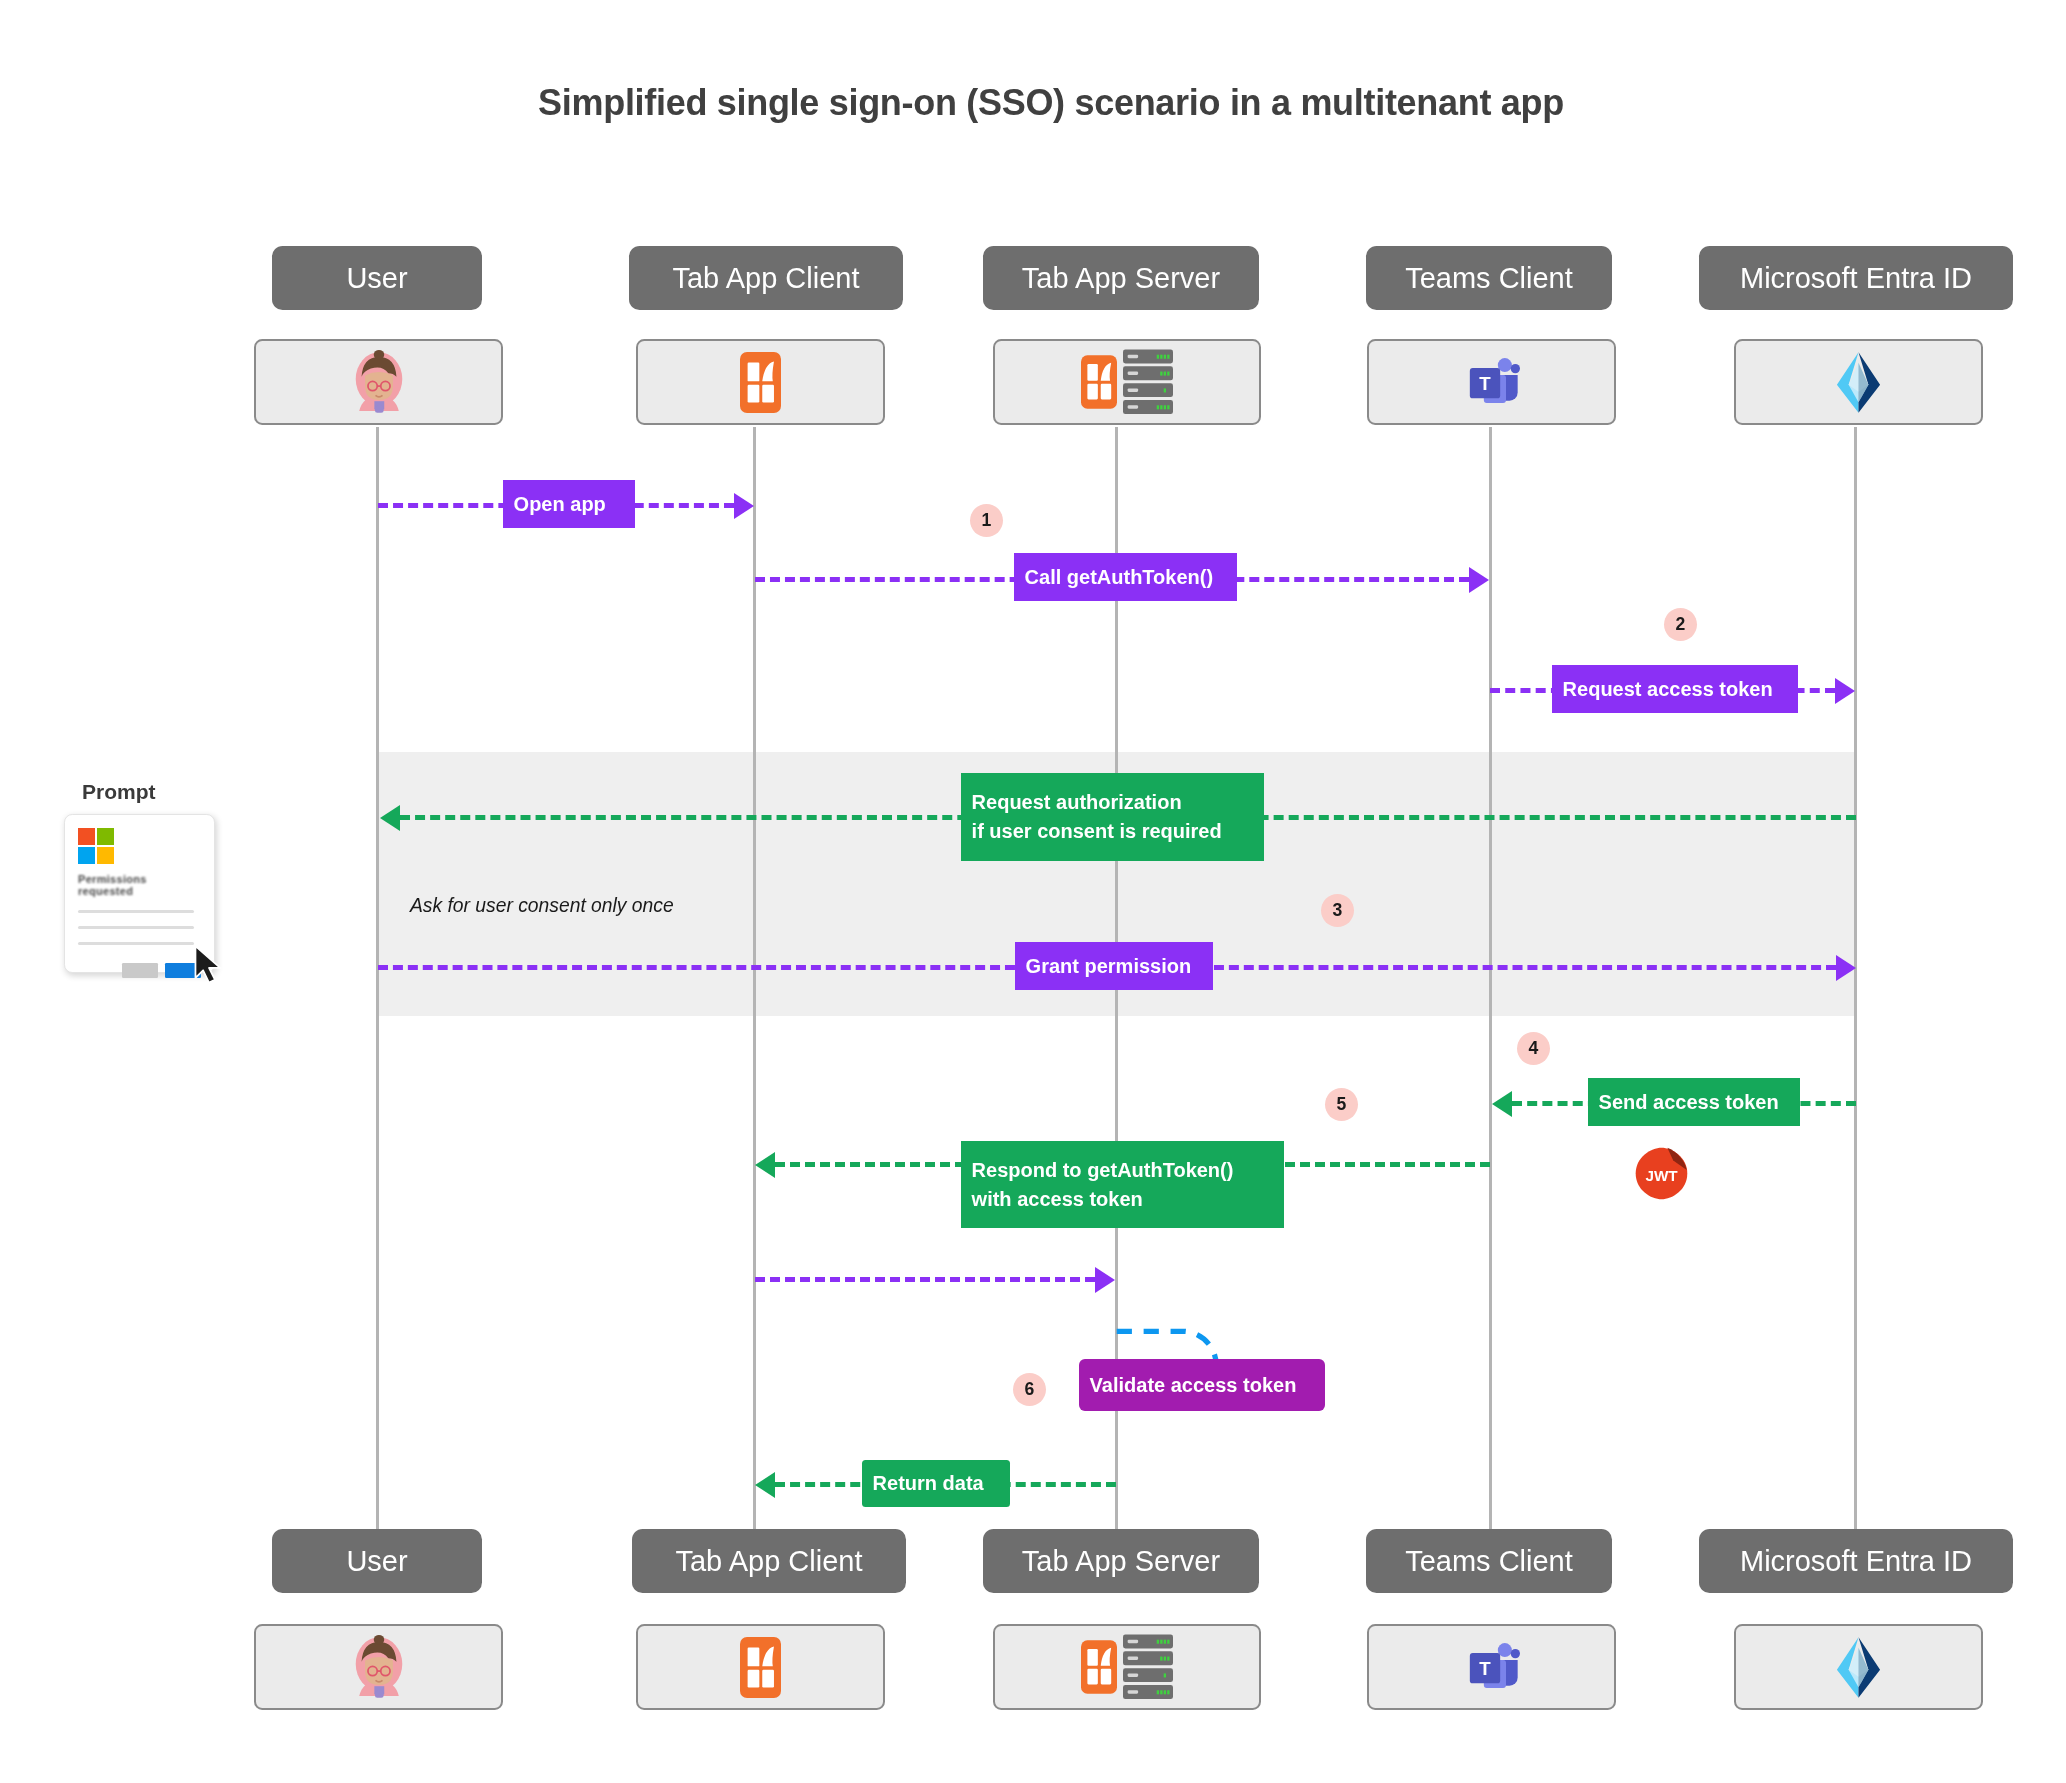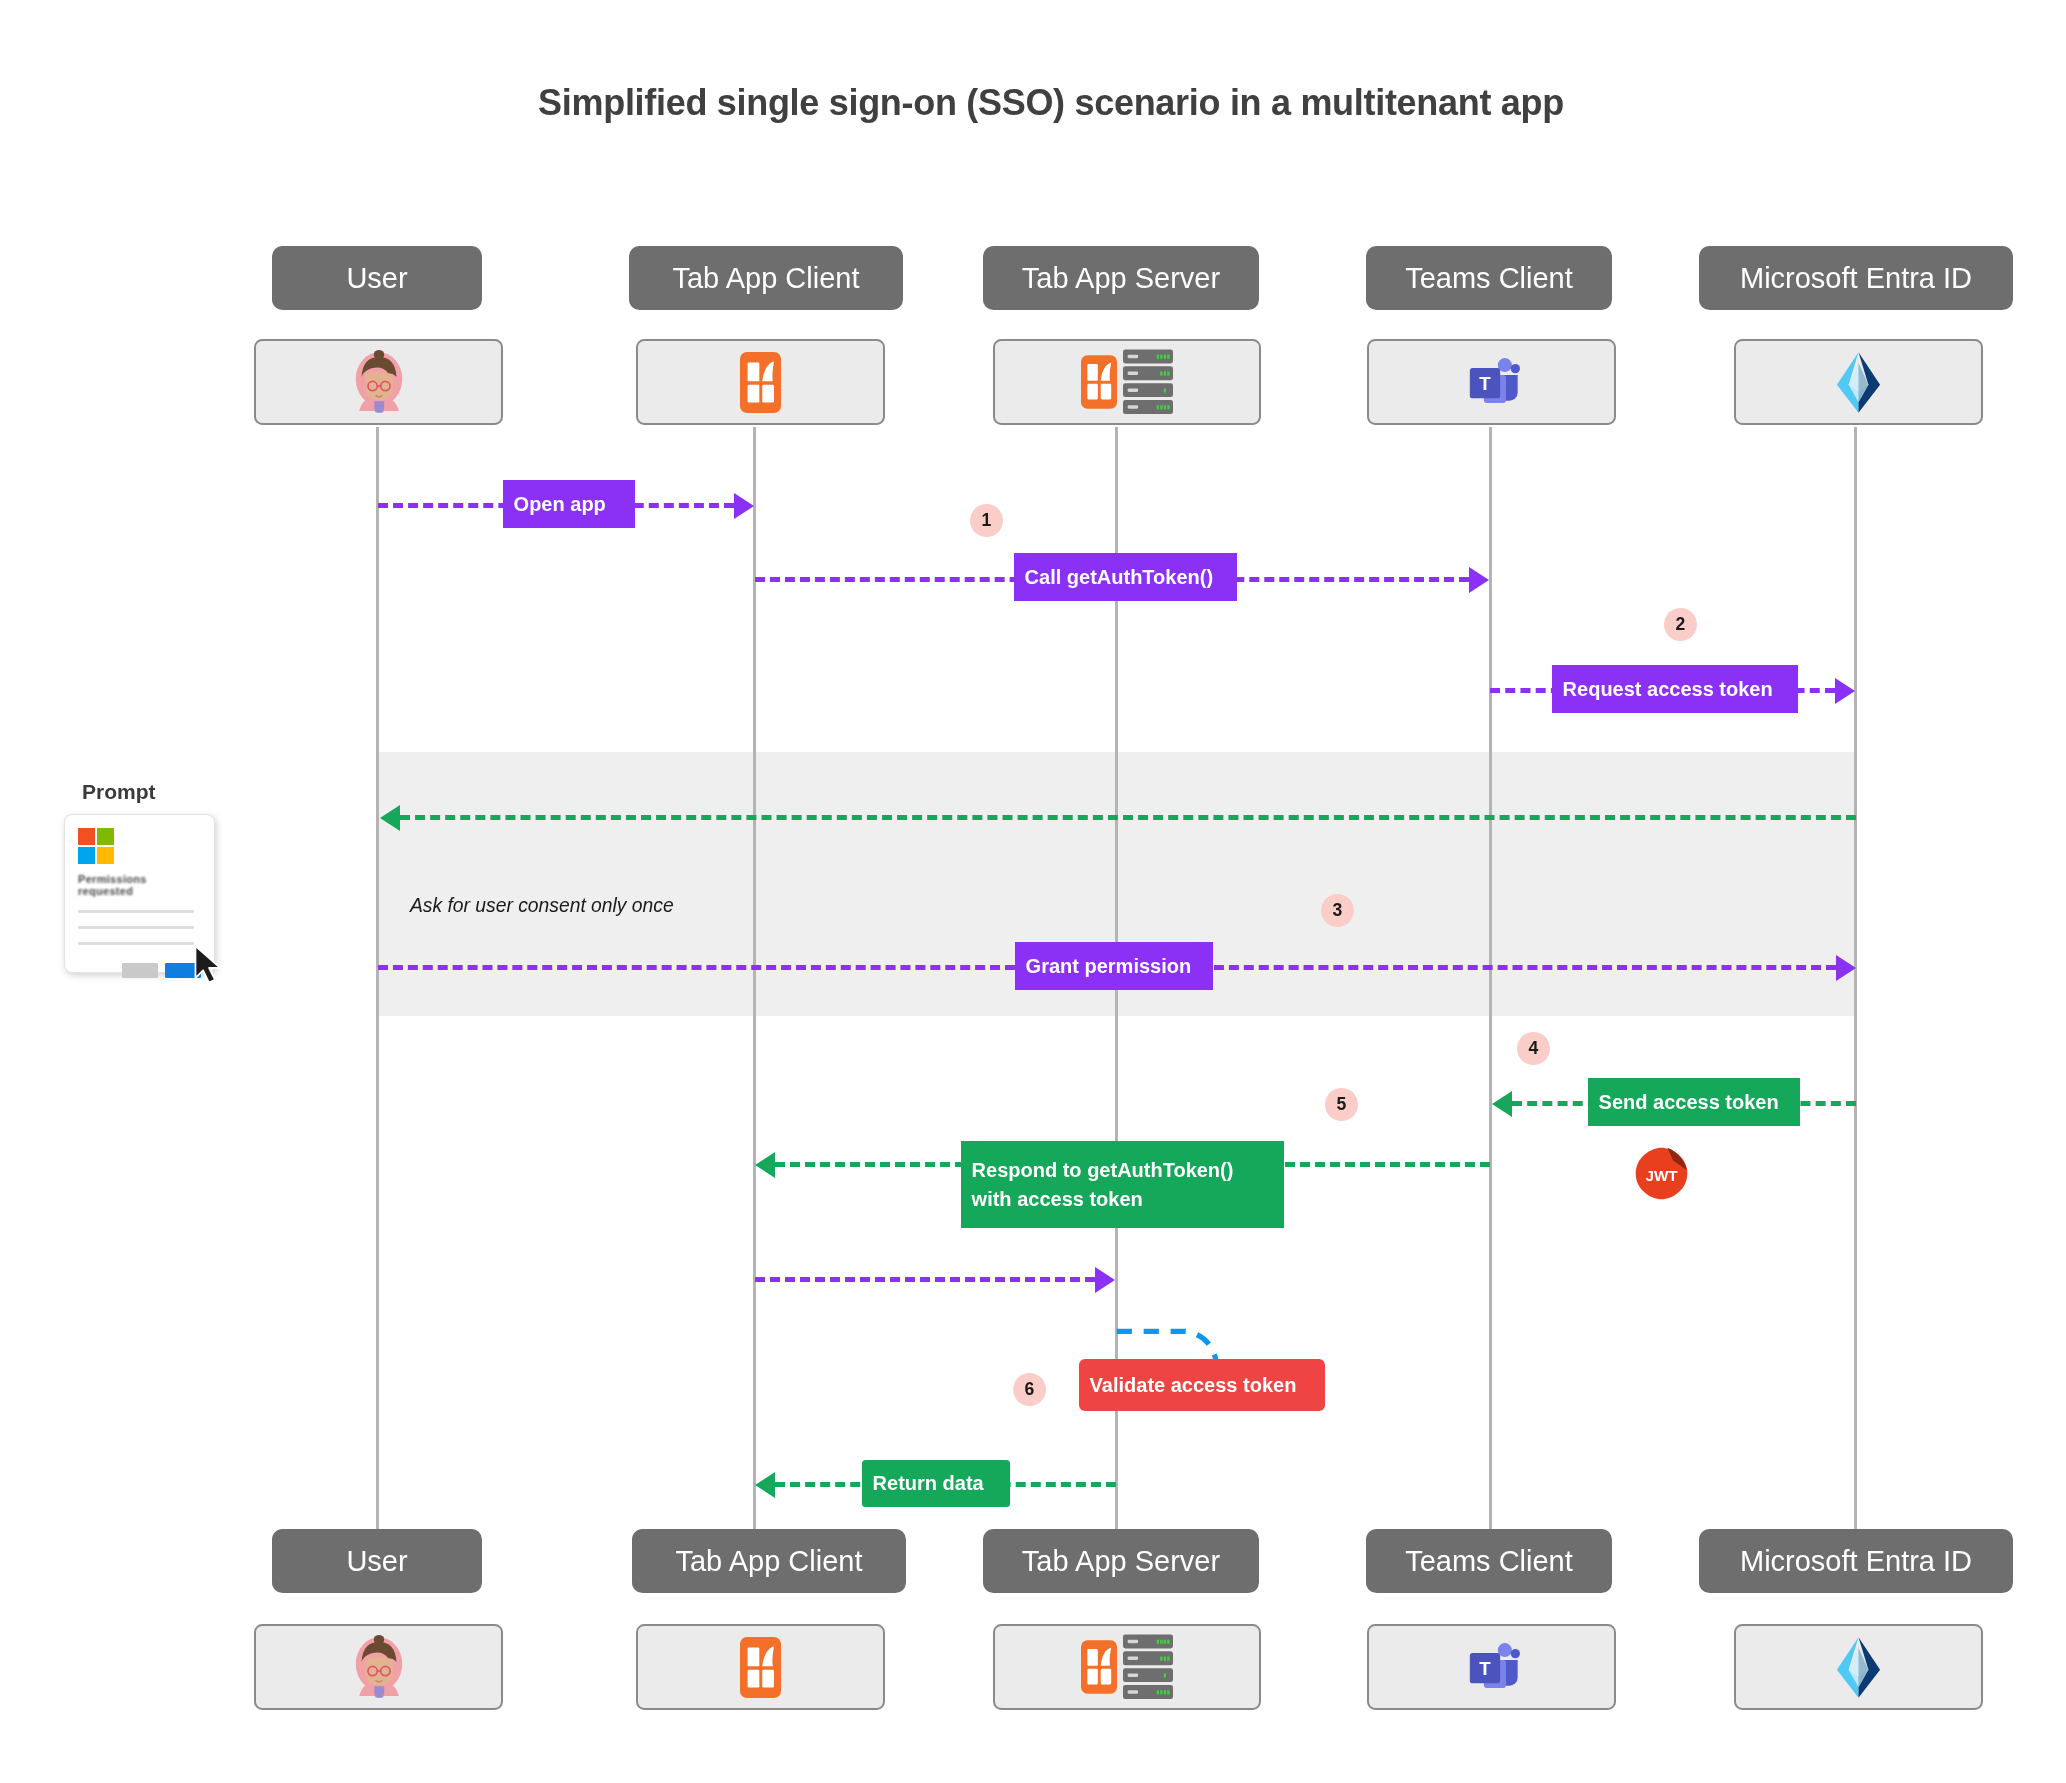--- a/index.html
+++ b/index.html
@@ -84,21 +84,21 @@
     line-height: 1.45;
     padding: 7px 10.6px;
     box-sizing: border-box;
     display: flex;
     flex-direction: column;
     justify-content: center;
     white-space: pre-line;
   }
   .msg-purple { background: #8b30f5; }
   .msg-green  { background: #15a85a; }
-  .msg-blue   { background: #ef4444; border-radius: 5.9px; }
+  .msg-blue   { background: #a21caf; border-radius: 5.9px; }
 
   
   .arrow-line {
     position: absolute;
     height: 0;
     border-top-width: 5.3px;
     border-top-style: dashed;
   }
   .arrow-purple { border-top-color: #8b30f5; }
   .arrow-green  { border-top-color: #15a85a; }
@@ -344,20 +344,24 @@
   </div>
 
   <div class="arrow-line arrow-purple" style="left:1490px; top:688px; width:345px;"></div>
   <div class="arrow-head head-right-purple" style="left:1835px; top:678px;"></div>
   <div class="msg-label msg-purple" style="left:1552px; top:665px; width:246px; height:48px;">
     <span>Request access token</span>
   </div>
 
   <div class="arrow-line arrow-green" style="left:400px; top:815px; width:1456px;"></div>
   <div class="arrow-head head-left-green" style="left:380px; top:805px;"></div>
+  <div class="msg-label msg-green" style="left:961px; top:773px; width:303px; height:88px;">
+    <span>Request authorization
+if user consent is required</span>
+  </div>
 
   <div class="note-italic" style="left:410px; top:891px; width:375px;">
     <span>Ask for user consent only once</span>
   </div>
 
   <div class="step-badge" style="left:1321px; top:894px;">
     <span>3</span>
   </div>
 
   <div class="arrow-line arrow-purple" style="left:378px; top:965px; width:1458px;"></div>

